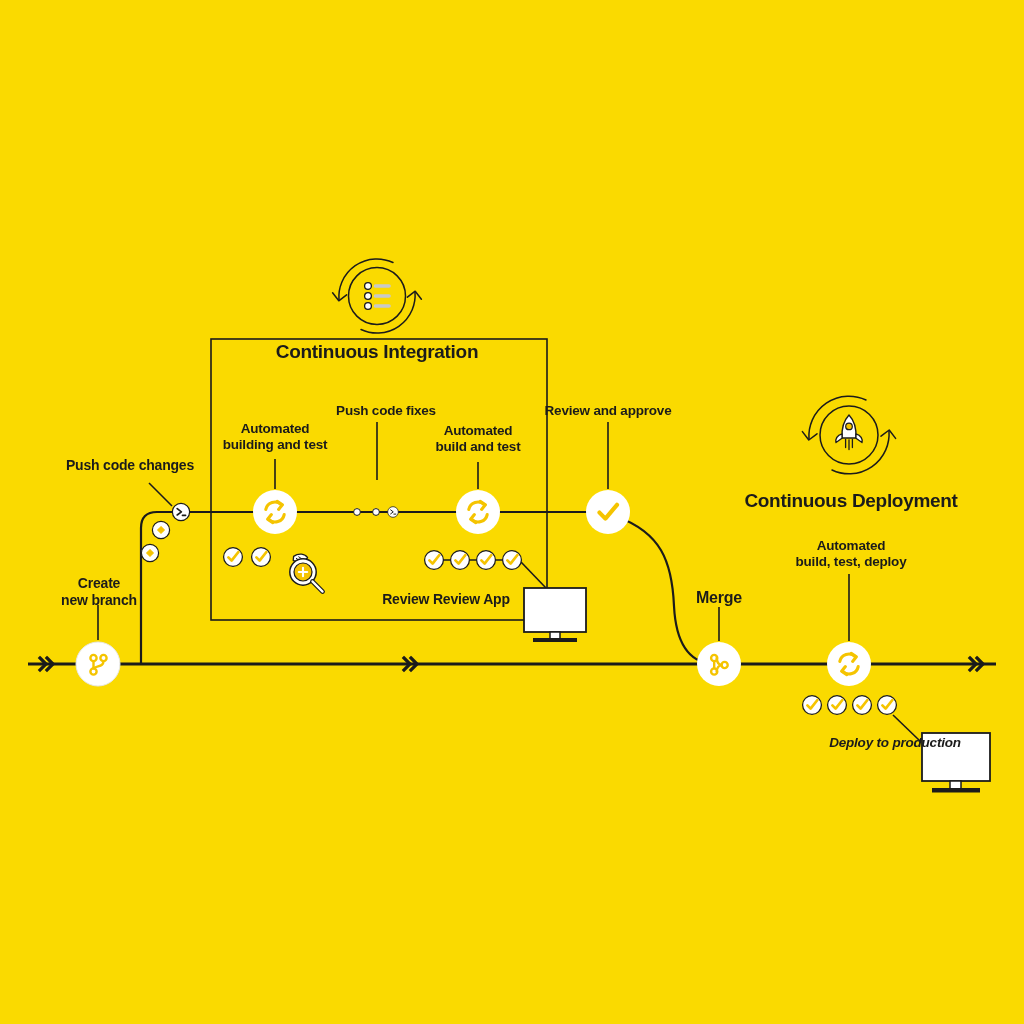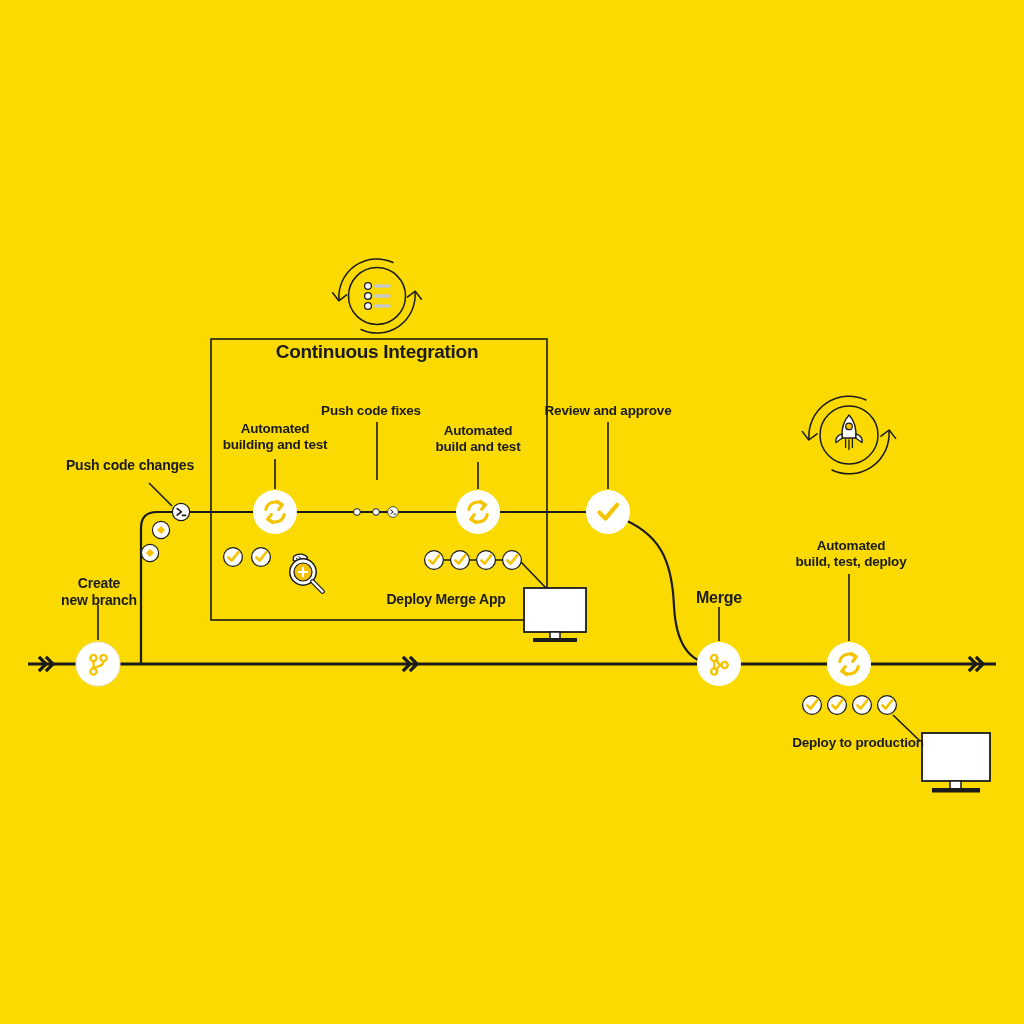--- a/index.html
+++ b/index.html
@@ -251,38 +251,39 @@
       <use href="#mergeIcon"></use>
     </g>
     <g transform="translate(849,664)">
       <circle cx="0" cy="0" r="22" fill="#ffffff"></circle>
       <use href="#syncIcon"></use>
     </g>
   </svg>
 
   <div class="lbl sect-title" style="left:377px; top:340px;">Continuous Integration</div>
 
+  <div class="lbl sect-title" style="left:851px; top:489px;">Continuous Deployment</div>
 
   <div class="lbl big" style="left:130px; top:457px;">Push code changes</div>
 
   <div class="lbl big" style="left:99px; top:564px;margin-top:11px;">Create
 new branch</div>
 
   <div class="lbl med" style="left:275px; top:421px;">Automated
 building and test</div>
 
-  <div class="lbl med" style="left:371px; top:403px;">Push code fixes</div>
+  <div class="lbl med" style="left:386px; top:403px;">Push code fixes</div>
 
   <div class="lbl med" style="left:478px; top:423px;">Automated
 build and test</div>
 
   <div class="lbl med" style="left:608px; top:403px;text-align:right;">Review and approve</div>
 
-  <div class="lbl big" style="left:446px; top:591px;">Deploy Merge App</div>
+  <div class="lbl big" style="left:446px; top:591px;">Review Review App</div>
 
   <div class="lbl sm" style="left:719px; top:588px;">Merge</div>
 
   <div class="lbl med" style="left:851px; top:538px;">Automated
 build, test, deploy</div>
 
-  <div class="lbl med" style="left:858px; top:735px;">Deploy to production</div>
+  <div class="lbl med" style="left:895px; top:735px;font-style:italic;">Deploy to production</div>
 
 </div>
 
 </body></html>

